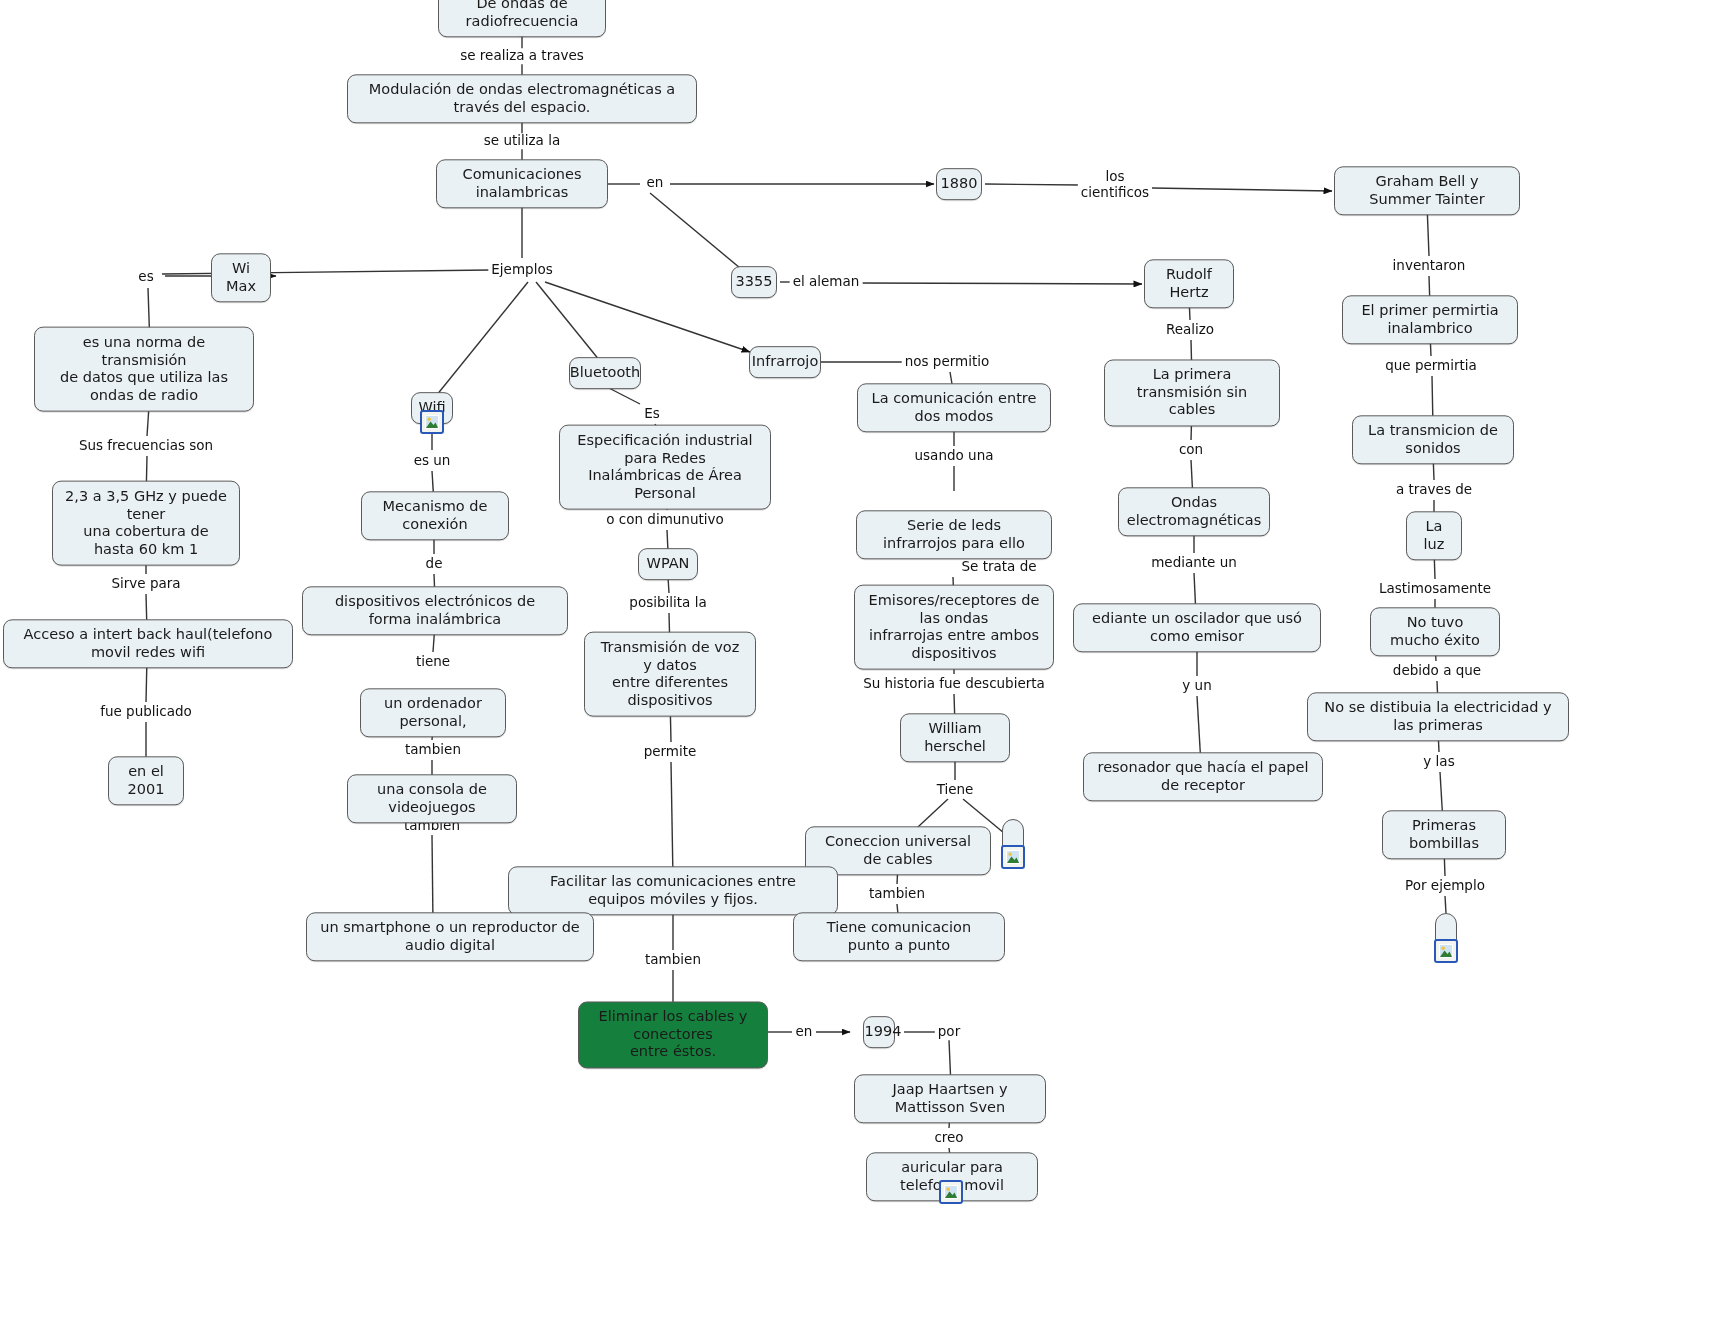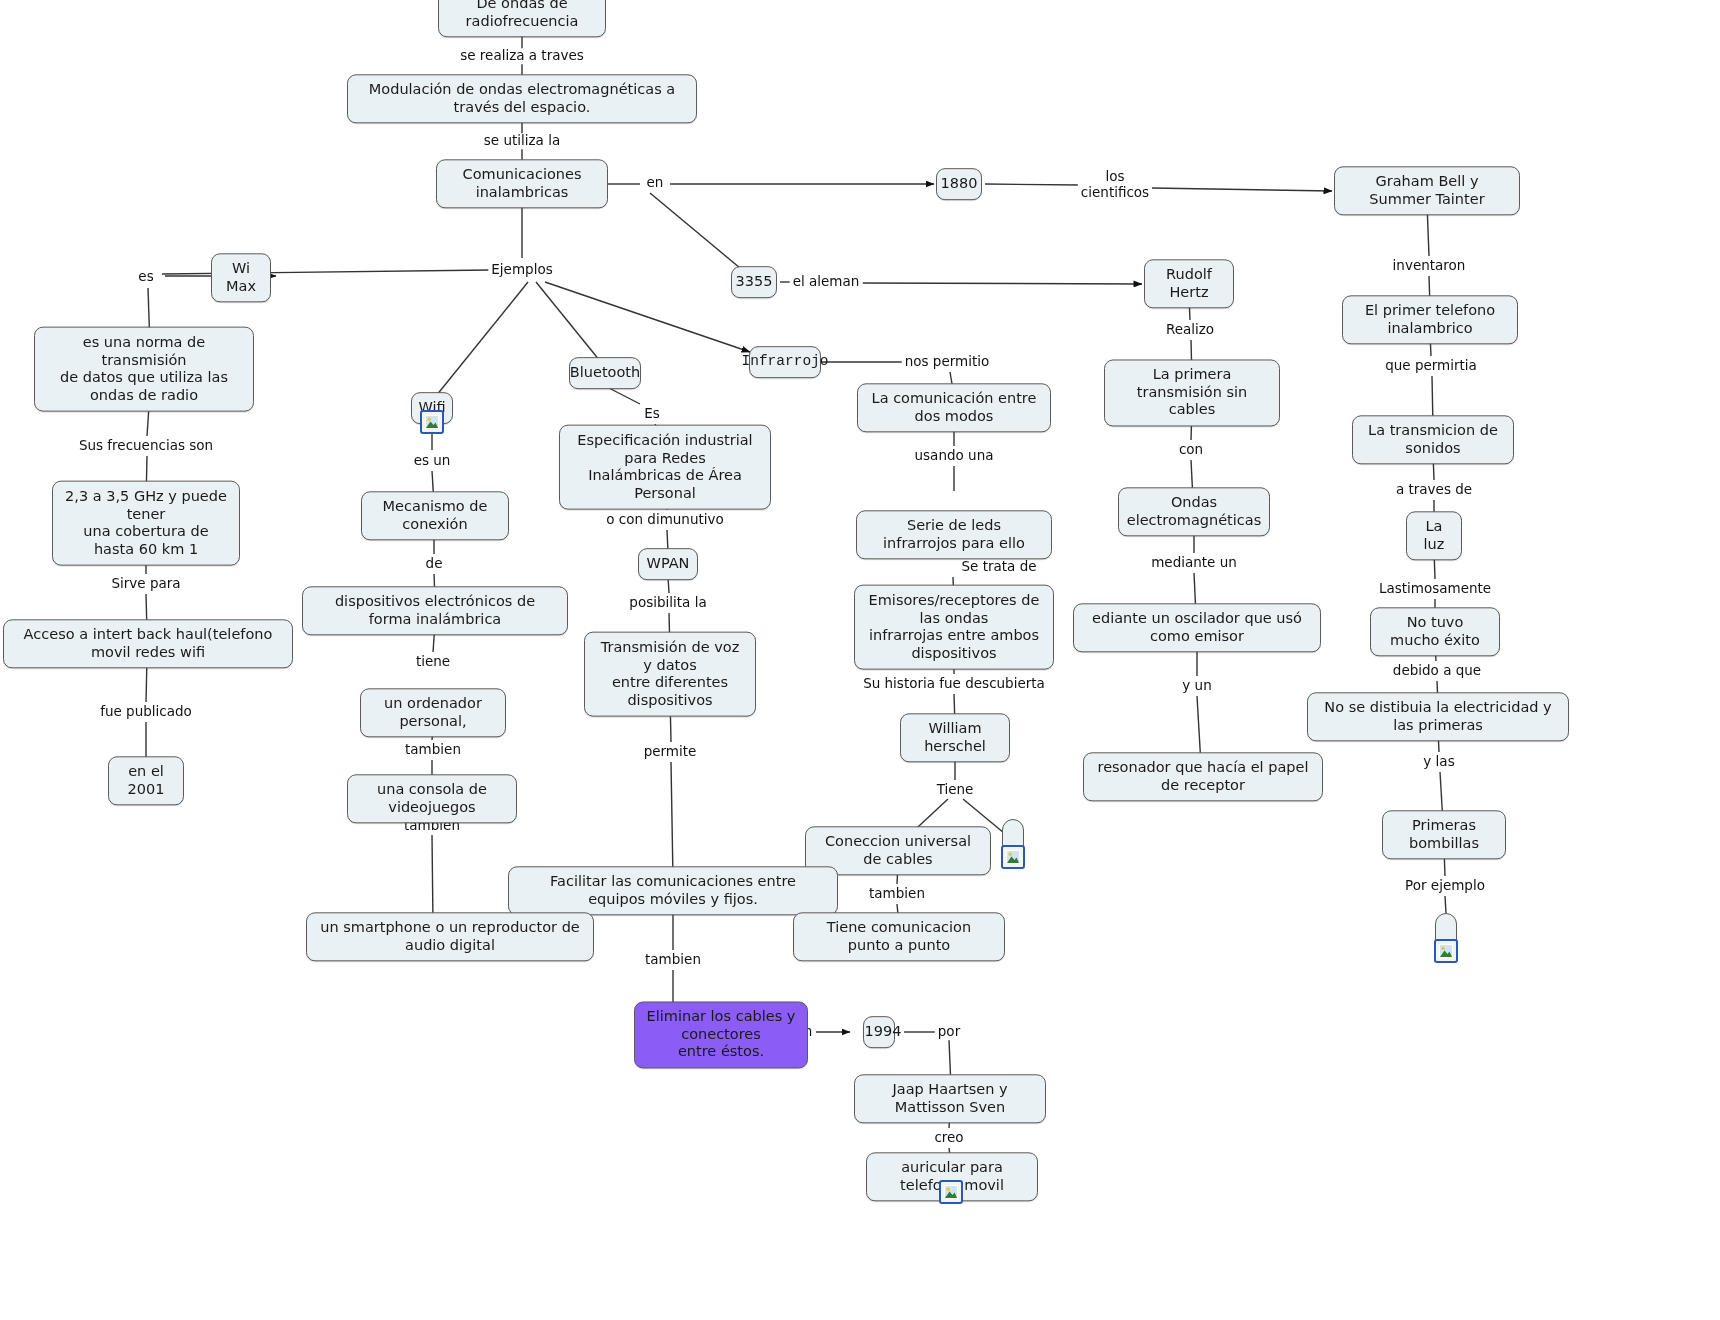--- a/index.html
+++ b/index.html
@@ -208,24 +208,24 @@
     </div>
   <div id="node-layer">
       <div class="node" style="left: 522px; top: 13px; width: 168px; min-height: 26px; background: rgb(234, 241, 244); border-color: rgb(90, 90, 90);">De ondas de radiofrecuencia</div>
       <div class="node" style="left: 522px; top: 99px; width: 350px; min-height: 26px; background: rgb(234, 241, 244); border-color: rgb(90, 90, 90);">Modulación de ondas electromagnéticas a través del espacio.</div>
       <div class="node" style="left: 522px; top: 184px; width: 172px; min-height: 26px; background: rgb(234, 241, 244); border-color: rgb(90, 90, 90);">Comunicaciones inalambricas</div>
       <div class="node" style="left: 959px; top: 184px; width: 46px; min-height: 26px; background: rgb(234, 241, 244); border-color: rgb(90, 90, 90);">1880</div>
       <div class="node" style="left: 1427px; top: 191px; width: 186px; min-height: 26px; background: rgb(234, 241, 244); border-color: rgb(90, 90, 90);">Graham Bell y Summer Tainter</div>
       <div class="node" style="left: 241px; top: 278px; width: 60px; min-height: 26px; background: rgb(234, 241, 244); border-color: rgb(90, 90, 90);">Wi Max</div>
       <div class="node" style="left: 754px; top: 282px; width: 46px; min-height: 26px; background: rgb(234, 241, 244); border-color: rgb(90, 90, 90);">3355</div>
       <div class="node" style="left: 1189px; top: 284px; width: 90px; min-height: 26px; background: rgb(234, 241, 244); border-color: rgb(90, 90, 90);">Rudolf Hertz</div>
-      <div class="node" style="left: 1430px; top: 320px; width: 176px; min-height: 26px; background: rgb(234, 241, 244); border-color: rgb(90, 90, 90);">El primer telefono inalambrico</div>
+      <div class="node" style="left: 1430px; top: 320px; width: 176px; min-height: 26px; background: rgb(234, 241, 244); border-color: rgb(90, 90, 90);">El primer permirtia inalambrico</div>
       <div class="node" style="left: 144px; top: 369px; width: 220px; min-height: 44px; background: rgb(234, 241, 244); border-color: rgb(90, 90, 90);">es una norma de transmisión
 de datos que utiliza las ondas de radio</div>
-      <div class="node" style="left: 785px; top: 362px; width: 72px; min-height: 26px; background: rgb(234, 241, 244); border-color: rgb(90, 90, 90); font-family: Liberation Mono, monospace;">Infrarrojo</div>
+      <div class="node" style="left: 785px; top: 362px; width: 72px; min-height: 26px; background: rgb(234, 241, 244); border-color: rgb(90, 90, 90);">Infrarrojo</div>
       <div class="node" style="left: 605px; top: 373px; width: 72px; min-height: 26px; background: rgb(234, 241, 244); border-color: rgb(90, 90, 90);">Bluetooth</div>
       <div class="node" style="left: 432px; top: 408px; width: 42px; min-height: 26px; background: rgb(234, 241, 244); border-color: rgb(90, 90, 90);">Wifi</div>
       <div class="node" style="left: 954px; top: 408px; width: 194px; min-height: 26px; background: rgb(234, 241, 244); border-color: rgb(90, 90, 90);">La comunicación entre dos modos</div>
       <div class="node" style="left: 1192px; top: 393px; width: 176px; min-height: 26px; background: rgb(234, 241, 244); border-color: rgb(90, 90, 90);">La primera transmisión sin cables</div>
       <div class="node" style="left: 1433px; top: 440px; width: 162px; min-height: 26px; background: rgb(234, 241, 244); border-color: rgb(90, 90, 90);">La transmicion de sonidos</div>
       <div class="node" style="left: 665px; top: 467px; width: 212px; min-height: 44px; background: rgb(234, 241, 244); border-color: rgb(90, 90, 90);">Especificación industrial para Redes
 Inalámbricas de Área Personal</div>
       <div class="node" style="left: 954px; top: 503px; width: 196px; min-height: 26px; background: rgb(234, 241, 244); border-color: rgb(90, 90, 90); margin-top: 32px;">Serie de leds infrarrojos para ello</div>
       <div class="node" style="left: 1194px; top: 512px; width: 152px; min-height: 26px; background: rgb(234, 241, 244); border-color: rgb(90, 90, 90);">Ondas electromagnéticas</div>
       <div class="node" style="left: 435px; top: 516px; width: 148px; min-height: 26px; background: rgb(234, 241, 244); border-color: rgb(90, 90, 90);">Mecanismo de conexión</div>
@@ -245,21 +245,21 @@
       <div class="node" style="left: 1438px; top: 717px; width: 262px; min-height: 26px; background: rgb(234, 241, 244); border-color: rgb(90, 90, 90);">No se distibuia la electricidad y las primeras</div>
       <div class="node" style="left: 955px; top: 738px; width: 110px; min-height: 26px; background: rgb(234, 241, 244); border-color: rgb(90, 90, 90);">William herschel</div>
       <div class="node" style="left: 1203px; top: 777px; width: 240px; min-height: 26px; background: rgb(234, 241, 244); border-color: rgb(90, 90, 90);">resonador que hacía el papel de receptor</div>
       <div class="node" style="left: 146px; top: 781px; width: 76px; min-height: 26px; background: rgb(234, 241, 244); border-color: rgb(90, 90, 90);">en el 2001</div>
       <div class="node" style="left: 432px; top: 799px; width: 170px; min-height: 26px; background: rgb(234, 241, 244); border-color: rgb(90, 90, 90);">una consola de videojuegos</div>
       <div class="node" style="left: 1444px; top: 835px; width: 124px; min-height: 26px; background: rgb(234, 241, 244); border-color: rgb(90, 90, 90);">Primeras bombillas</div>
       <div class="node" style="left: 898px; top: 851px; width: 186px; min-height: 26px; background: rgb(234, 241, 244); border-color: rgb(90, 90, 90);">Coneccion  universal de cables</div>
       <div class="node" style="left: 673px; top: 891px; width: 330px; min-height: 26px; background: rgb(234, 241, 244); border-color: rgb(90, 90, 90);">Facilitar las comunicaciones entre equipos móviles y fijos.</div>
       <div class="node" style="left: 450px; top: 937px; width: 288px; min-height: 26px; background: rgb(234, 241, 244); border-color: rgb(90, 90, 90);">un smartphone o un reproductor de audio digital</div>
       <div class="node" style="left: 899px; top: 937px; width: 212px; min-height: 26px; background: rgb(234, 241, 244); border-color: rgb(90, 90, 90);">Tiene comunicacion  punto a punto</div>
-      <div class="node" style="left: 673px; top: 1035px; width: 174px; min-height: 44px; background: #8b5cf6; border-color: rgb(90, 90, 90); margin-left: 48px;">Eliminar los cables y conectores
+      <div class="node" style="left: 673px; top: 1035px; width: 190px; min-height: 44px; background: #15803d; border-color: rgb(90, 90, 90);">Eliminar los cables y conectores
 entre éstos.</div>
       <div class="node" style="left: 879px; top: 1032px; width: 30px; min-height: 26px; background: rgb(234, 241, 244); border-color: rgb(90, 90, 90); padding-left: 19px;">1994</div>
       <div class="node" style="left: 950px; top: 1099px; width: 192px; min-height: 26px; background: rgb(234, 241, 244); border-color: rgb(90, 90, 90);">Jaap Haartsen y Mattisson Sven</div>
       <div class="node" style="left: 952px; top: 1177px; width: 172px; min-height: 26px; background: rgb(234, 241, 244); border-color: rgb(90, 90, 90);">auricular para telefono movil</div>
     </div>
   <div id="badge-layer">
       <div class="pillwrap" style="left: 1013px; top: 840px; height: 42px;"></div>
       <div class="pillwrap" style="left: 1446px; top: 934px; height: 42px;"></div>
       <div class="imgbadge" style="left: 432px; top: 422px; border-color: rgb(42, 88, 184);">
         <svg width="14" height="14" viewBox="0 0 14 14">

